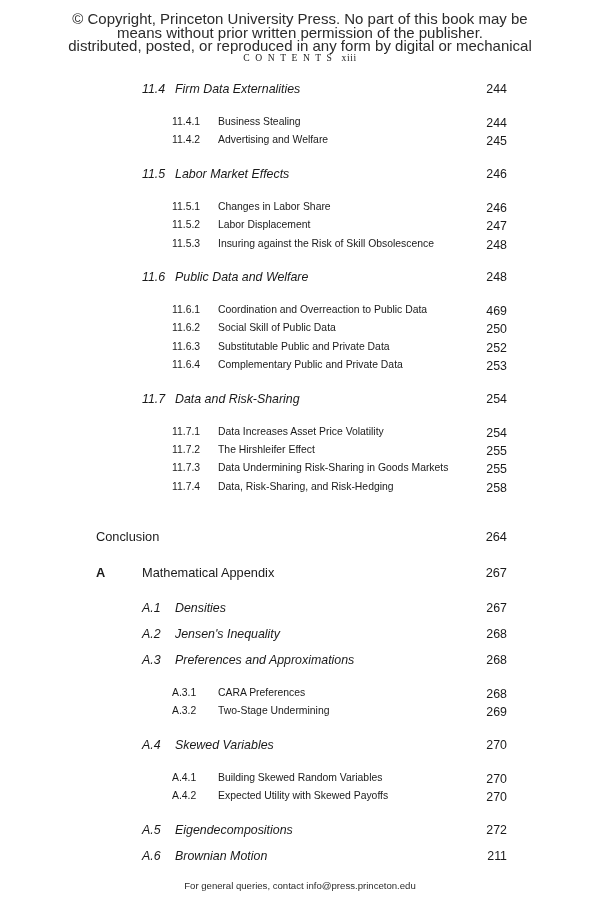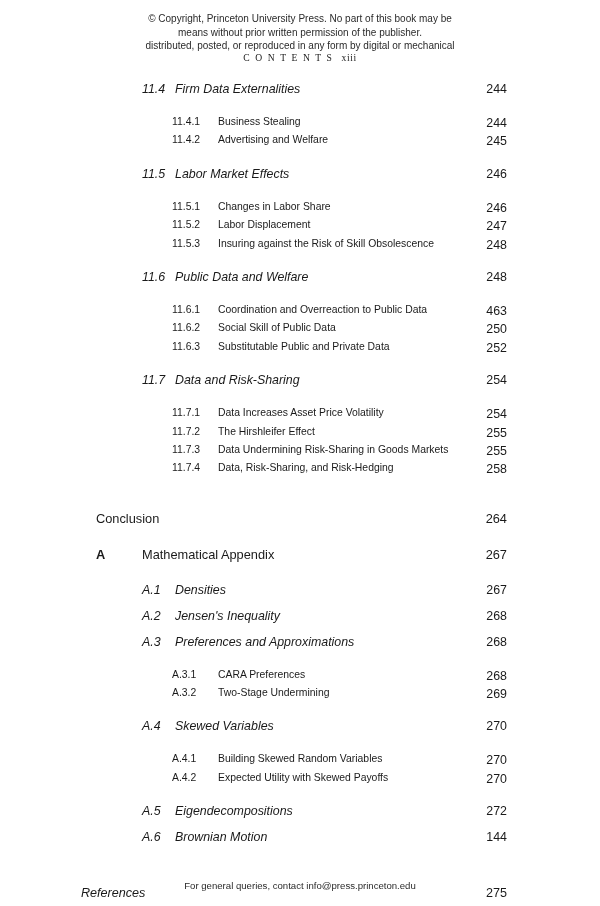--- a/index.html
+++ b/index.html
@@ -17,21 +17,21 @@
     -webkit-font-smoothing: antialiased;
   }
 
   
   .copyright {
     position: absolute;
     left: 0;
     top: 12px;
     width: 600px;
     text-align: center;
-    font-size: 10px;
+    font-size: 15px;
     line-height: 13.5px;
     color: #2b2b2b;
   }
   .copyright div { white-space: nowrap; }
 
   
   .running-head {
     position: absolute;
     left: 0;
     top: 52px;
@@ -194,31 +194,36 @@
     <div class="gap-md"></div>
     <div class="row lvl-section">
       <span class="num">11.6</span>
       <span class="title">Public Data and Welfare</span>
       <span class="page">248</span>
     </div>
     <div class="gap-sm"></div>
     <div class="row lvl-sub">
       <span class="num">11.6.1</span>
       <span class="title">Coordination and Overreaction to Public Data</span>
-      <span class="page">463</span>
+      <span class="page">469</span>
     </div>
     <div class="row lvl-sub">
       <span class="num">11.6.2</span>
       <span class="title">Social Skill of Public Data</span>
       <span class="page">250</span>
     </div>
     <div class="row lvl-sub">
       <span class="num">11.6.3</span>
       <span class="title">Substitutable Public and Private Data</span>
       <span class="page">252</span>
+    </div>
+    <div class="row lvl-sub">
+      <span class="num">11.6.4</span>
+      <span class="title">Complementary Public and Private Data</span>
+      <span class="page">253</span>
     </div>
     <div class="gap-md"></div>
     <div class="row lvl-section">
       <span class="num">11.7</span>
       <span class="title">Data and Risk-Sharing</span>
       <span class="page">254</span>
     </div>
     <div class="gap-sm"></div>
     <div class="row lvl-sub">
       <span class="num">11.7.1</span>
@@ -295,21 +300,21 @@
     </div>
     <div class="gap-md"></div>
     <div class="row lvl-section">
       <span class="num">A.5</span>
       <span class="title">Eigendecompositions</span>
       <span class="page">272</span>
     </div>
     <div class="row lvl-section">
       <span class="num">A.6</span>
       <span class="title">Brownian Motion</span>
-      <span class="page">144</span>
+      <span class="page">211</span>
     </div>
     <div class="gap-xl"></div>
     <div class="row lvl-back no-num">
       <span class="title">References</span>
       <span class="page">275</span>
     </div>
   </div>
 
 <div class="footer">For general queries, contact info@press.princeton.edu</div>
 

